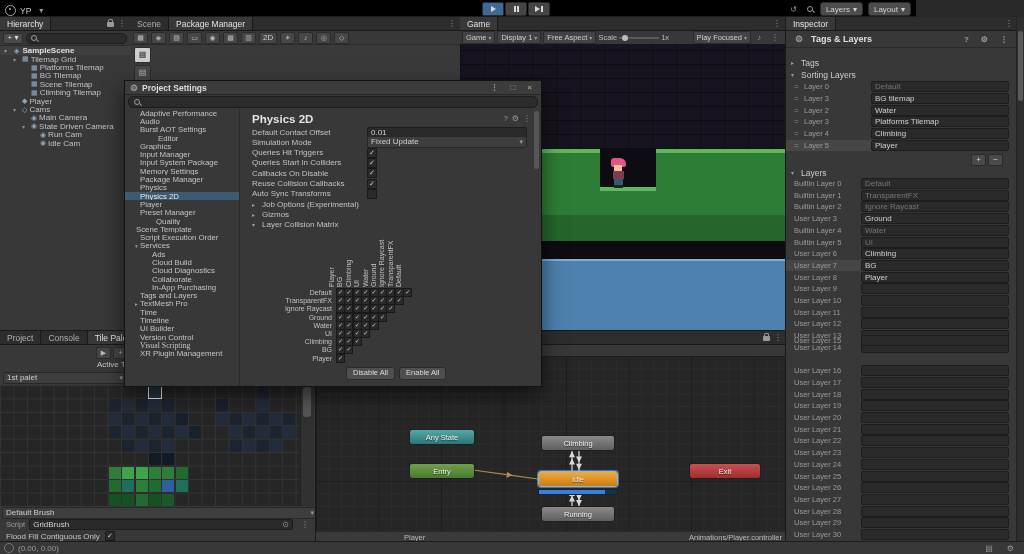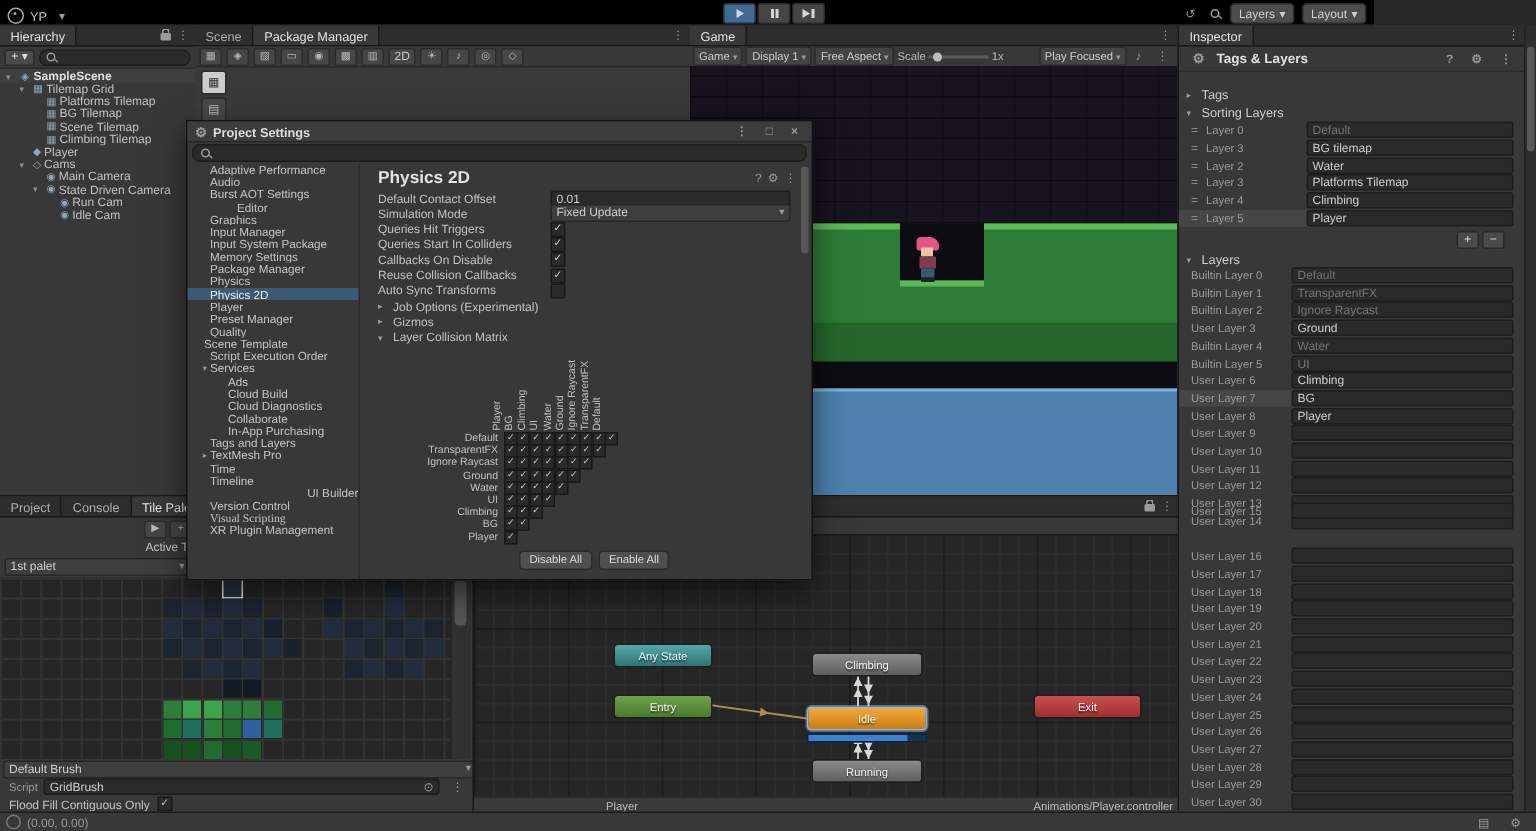--- a/index.html
+++ b/index.html
@@ -779,21 +779,21 @@
           <span>Physics 2D</span>
         </div>
         <div class="nav-row" style="padding-left: 8px;">
           <span class="nav-arrow"></span>
           <span>Player</span>
         </div>
         <div class="nav-row" style="padding-left: 8px;">
           <span class="nav-arrow"></span>
           <span>Preset Manager</span>
         </div>
-        <div class="nav-row" style="padding-left: 8px;">
+        <div class="nav-row" style="padding-left: 24px;">
           <span class="nav-arrow"></span>
           <span>Quality</span>
         </div>
         <div class="nav-row" style="padding-left: 4px;">
           <span class="nav-arrow"></span>
           <span>Scene Template</span>
         </div>
         <div class="nav-row" style="padding-left: 8px;">
           <span class="nav-arrow"></span>
           <span>Script Execution Order</span>
@@ -831,21 +831,21 @@
           <span>TextMesh Pro</span>
         </div>
         <div class="nav-row" style="padding-left: 8px;">
           <span class="nav-arrow"></span>
           <span>Time</span>
         </div>
         <div class="nav-row" style="padding-left: 8px;">
           <span class="nav-arrow"></span>
           <span>Timeline</span>
         </div>
-        <div class="nav-row" style="padding-left: 8px; justify-content: flex-end;">
+        <div class="nav-row" style="padding-left: 8px;">
           <span class="nav-arrow"></span>
           <span>UI Builder</span>
         </div>
         <div class="nav-row" style="padding-left: 8px;">
           <span class="nav-arrow"></span>
           <span>Version Control</span>
         </div>
         <div class="nav-row" style="padding-left: 8px; font-family: Liberation Serif, serif;">
           <span class="nav-arrow"></span>
           <span>Visual Scripting</span>

